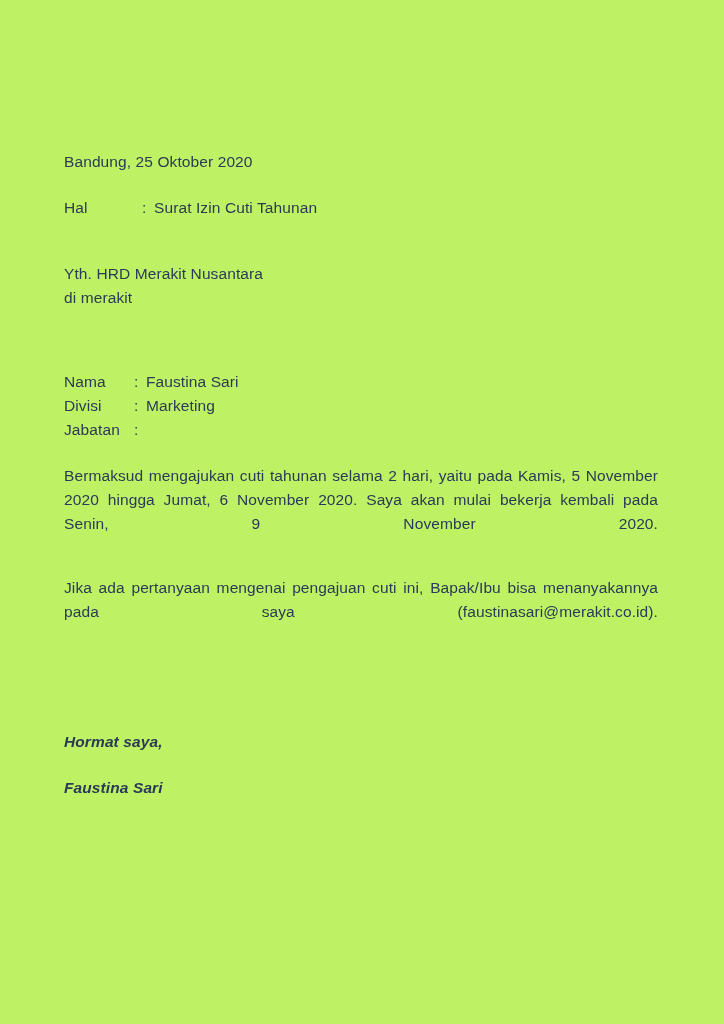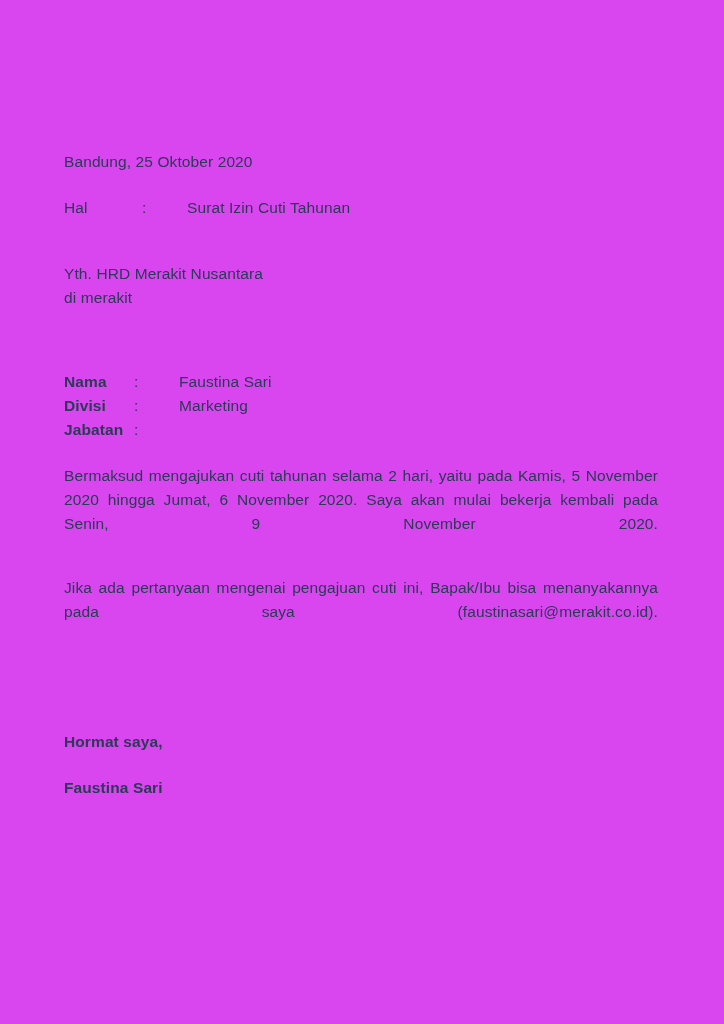--- a/index.html
+++ b/index.html
@@ -12,21 +12,21 @@
     height: 1024px;
     font-family: "Liberation Sans", sans-serif;
     color: #2b3a57;
     -webkit-font-smoothing: antialiased;
   }
 
   .page {
     position: relative;
     width: 724px;
     height: 1024px;
-    background: #d946ef;
+    background: #bef264;
     box-sizing: border-box;
     padding: 150px 66px 0 64px;
     overflow: hidden;
   }
 
   .letter {
     width: 594px;
     font-size: 15.5px;
     line-height: 24px;
     letter-spacing: 0.1px;
@@ -58,43 +58,42 @@
     flex: 0 0 auto;
     white-space: pre;
   }
   .kv-sep {
     flex: 0 0 auto;
     white-space: pre;
   }
   .kv-val {
     flex: 1 1 auto;
     white-space: pre;
-    margin-left: 33px;
   }
 
   .subject .kv-key { width: 78px; }
   .subject .kv-sep { width: 12px; }
 
-  .identity .kv-key { width: 70px; font-weight: bold; }
+  .identity .kv-key { width: 70px; font-weight: normal; }
   .identity .kv-sep { width: 12px; }
 
   
   .para {
     text-align: justify;
     text-justify: inter-word;
     margin: 0;
     line-height: 24px;
   }
   .para::after {
     content: "";
     display: inline-block;
     width: 100%;
   }
 
-  .bold { font-weight: bold; }
+  .bold { font-weight: bold; font-style: italic; }
 </style>
 </head>
 <body>
 
 <div class="page">
   <div class="letter">
 
     <div class="block line">Bandung, 25 Oktober 2020</div>
 
     <div class="gap-sm"></div>

